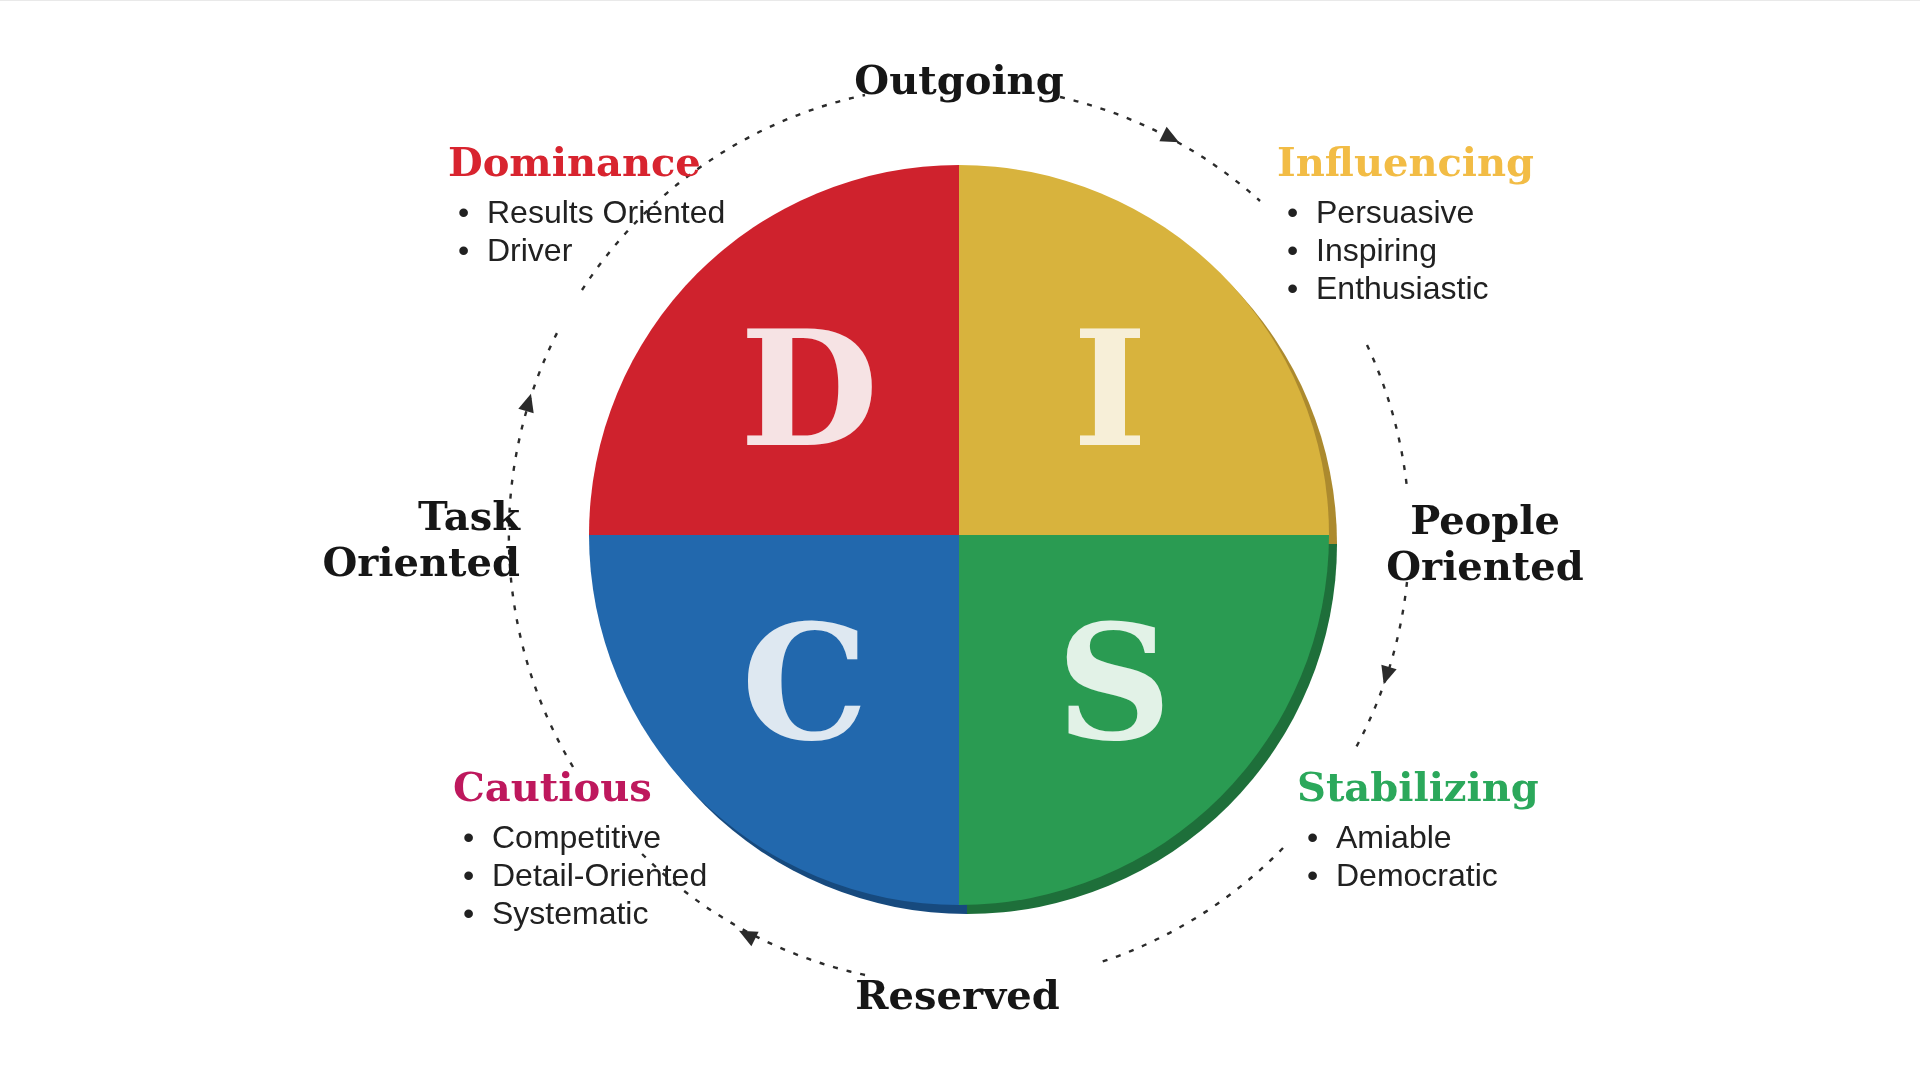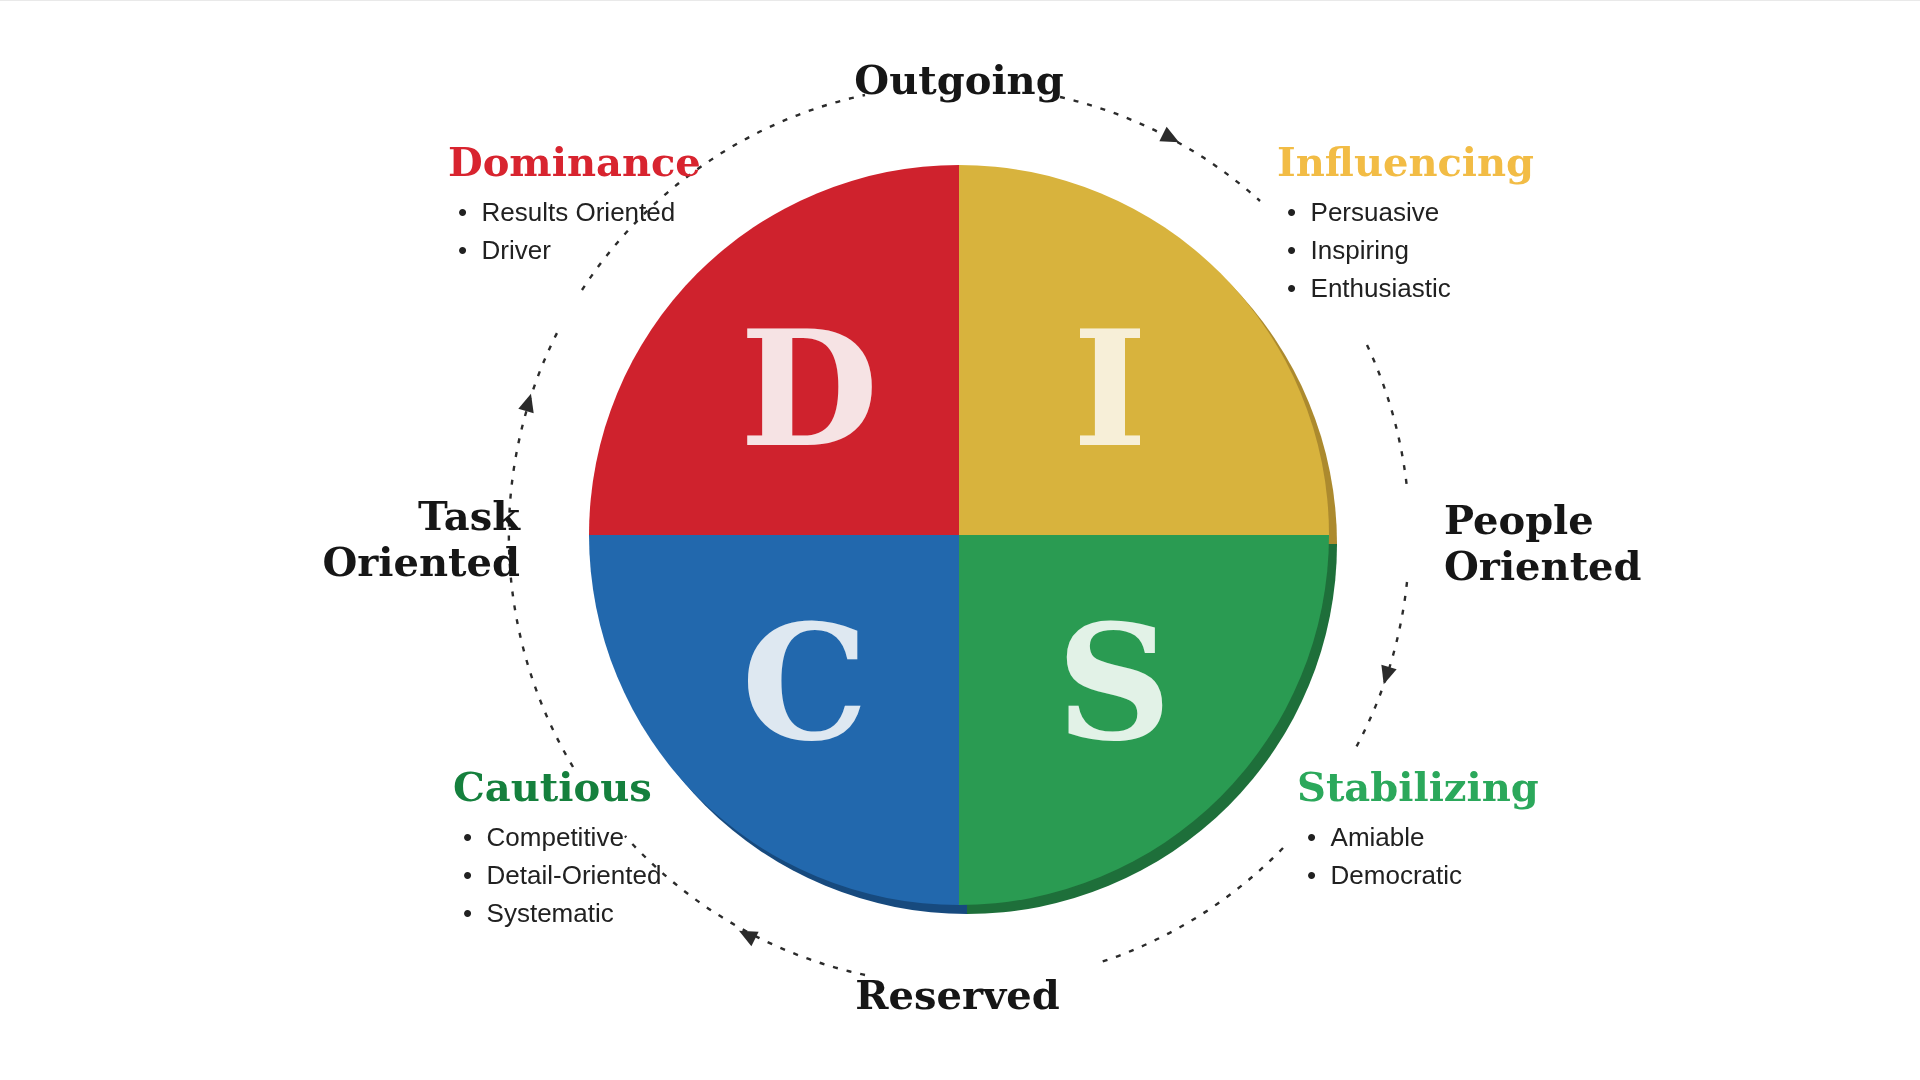--- a/index.html
+++ b/index.html
@@ -9,37 +9,37 @@
     font-family:"Liberation Sans", sans-serif;
   }
   .stage svg{position:absolute;left:0;top:0;}
   .axis-label{
     position:absolute;font-family:"DejaVu Serif", serif;font-weight:bold;
     font-size:40px;line-height:46px;color:#161616;letter-spacing:0;
   }
   .axis-top{left:804px;top:56px;width:310px;text-align:center;}
   .axis-bottom{left:800px;top:950px;width:315px;text-align:center;margin-top:21px;}
   .axis-left{left:280px;top:492px;width:240px;text-align:right;}
-  .axis-right{left:1444px;top:496px;width:290px;text-align:left;}
+  .axis-right{left:1340px;top:496px;width:290px;text-align:center;}
   .quad-block{position:absolute;}
   .qb-dominance{left:448px;top:140px;}
   .qb-influencing{left:1277px;top:140px;}
   .qb-cautious{left:453px;top:765px;}
   .qb-stabilizing{left:1297px;top:765px;}
   .quad-heading{
     font-family:"DejaVu Serif", serif;font-weight:bold;font-size:40px;line-height:42px;
     margin:0 0 10px 0;
   }
   .c-red{color:#D8242F;}
   .c-gold{color:#F2BC45;}
-  .c-blue{color:#15803d;}
+  .c-blue{color:#be185d;}
   .c-green{color:#2BA85B;}
   .trait-list{list-style:none;margin:0;padding:0 0 0 10px;}
   .trait-list li{
-    font-size:26px;line-height:38px;color:#212121;white-space:nowrap;
+    font-size:32px;line-height:38px;color:#212121;white-space:nowrap;
   }
   .trait-list li::before{content:"\2022\00a0\00a0";color:#212121;}
 </style>
 </head>
 <body>
 
 <div class="stage">
 
   <svg width="1920" height="1080" viewBox="0 0 1920 1080">
 

